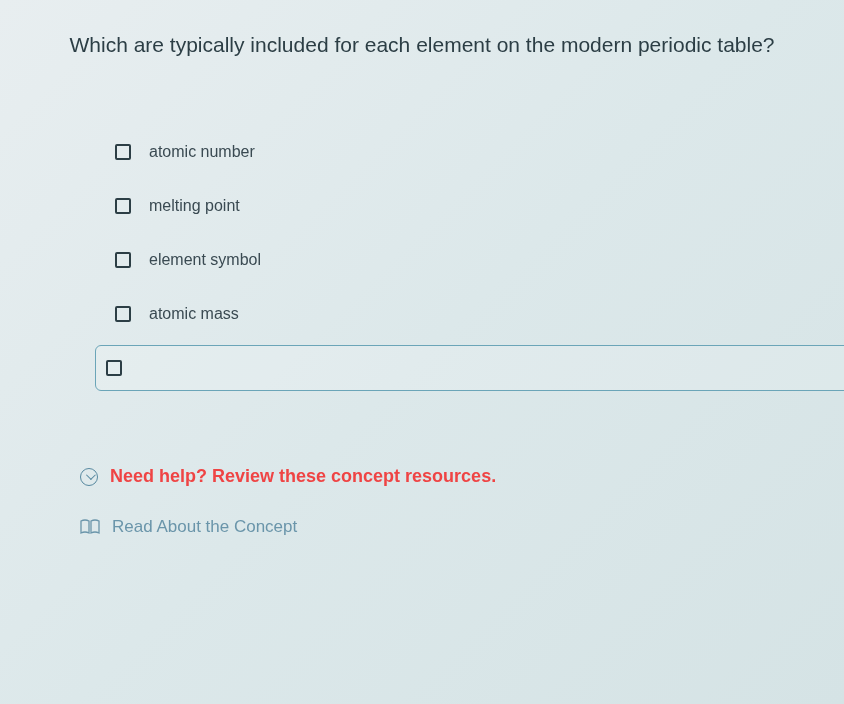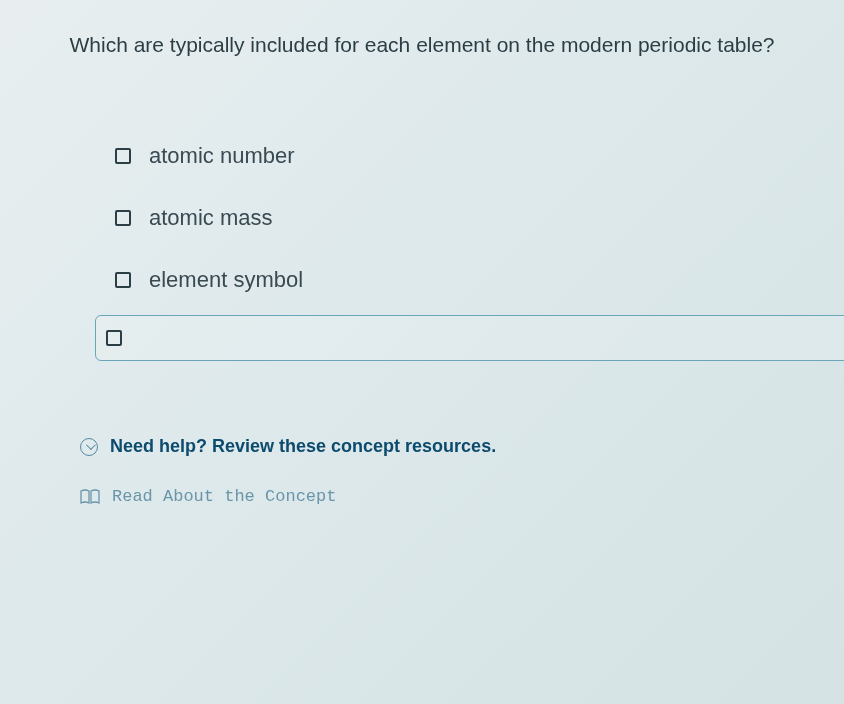--- a/index.html
+++ b/index.html
@@ -43,21 +43,21 @@
     }
     .checkbox {
       width: 16px;
       height: 16px;
       border: 2.5px solid #2c3e45;
       border-radius: 2px;
       margin-right: 18px;
       flex-shrink: 0;
     }
     .option-label {
-      font-size: 22px;
+      font-size: 16px;
       font-weight: 500;
       color: #3a4a52;
     }
     .help-section {
       margin-top: 75px;
       padding-left: 60px;
     }
     .help-header {
       display: flex;
       align-items: center;
@@ -77,57 +77,60 @@
     .chevron-down {
       width: 7px;
       height: 7px;
       border-right: 1.5px solid #5889a0;
       border-bottom: 1.5px solid #5889a0;
       transform: rotate(45deg) translateY(-2px);
     }
     .help-text {
       font-size: 18px;
       font-weight: 600;
-      color: #0c4a6e;
+      color: #ef4444;
     }
     .read-link {
       display: flex;
       align-items: center;
       padding-left: 0;
     }
     .book-icon {
       width: 20px;
       height: 16px;
       margin-right: 12px;
       flex-shrink: 0;
     }
     .read-text {
       font-size: 17px;
       font-weight: 500;
       color: #6a95aa;
-      font-family: Liberation Mono, monospace;
     }
   </style>
 </head>
 <body>
 
 <div class="question-text">Which are typically included for each element on the modern periodic table?</div>
 
 <div class="options-container">
   <div class="option-row">
     <div class="checkbox"></div>
     <span class="option-label">atomic number</span>
   </div>
   <div class="option-row">
     <div class="checkbox"></div>
-    <span class="option-label">atomic mass</span>
+    <span class="option-label">melting point</span>
   </div>
   <div class="option-row">
     <div class="checkbox"></div>
     <span class="option-label">element symbol</span>
+  </div>
+  <div class="option-row">
+    <div class="checkbox"></div>
+    <span class="option-label">atomic mass</span>
   </div>
   <div class="option-row highlighted">
     <div class="checkbox"></div>
   </div>
 </div>
 
 <div class="help-section">
   <div class="help-header">
     <div class="chevron-circle">
       <div class="chevron-down"></div>

